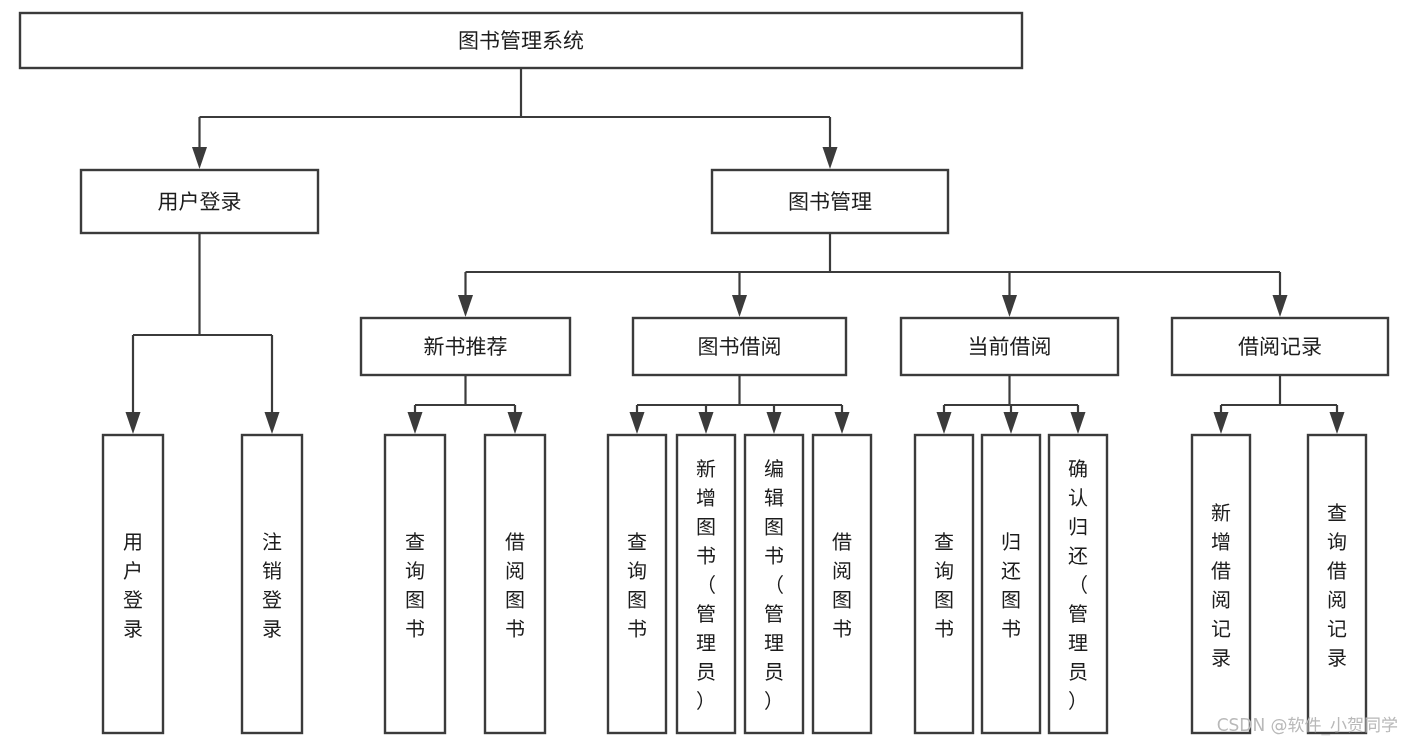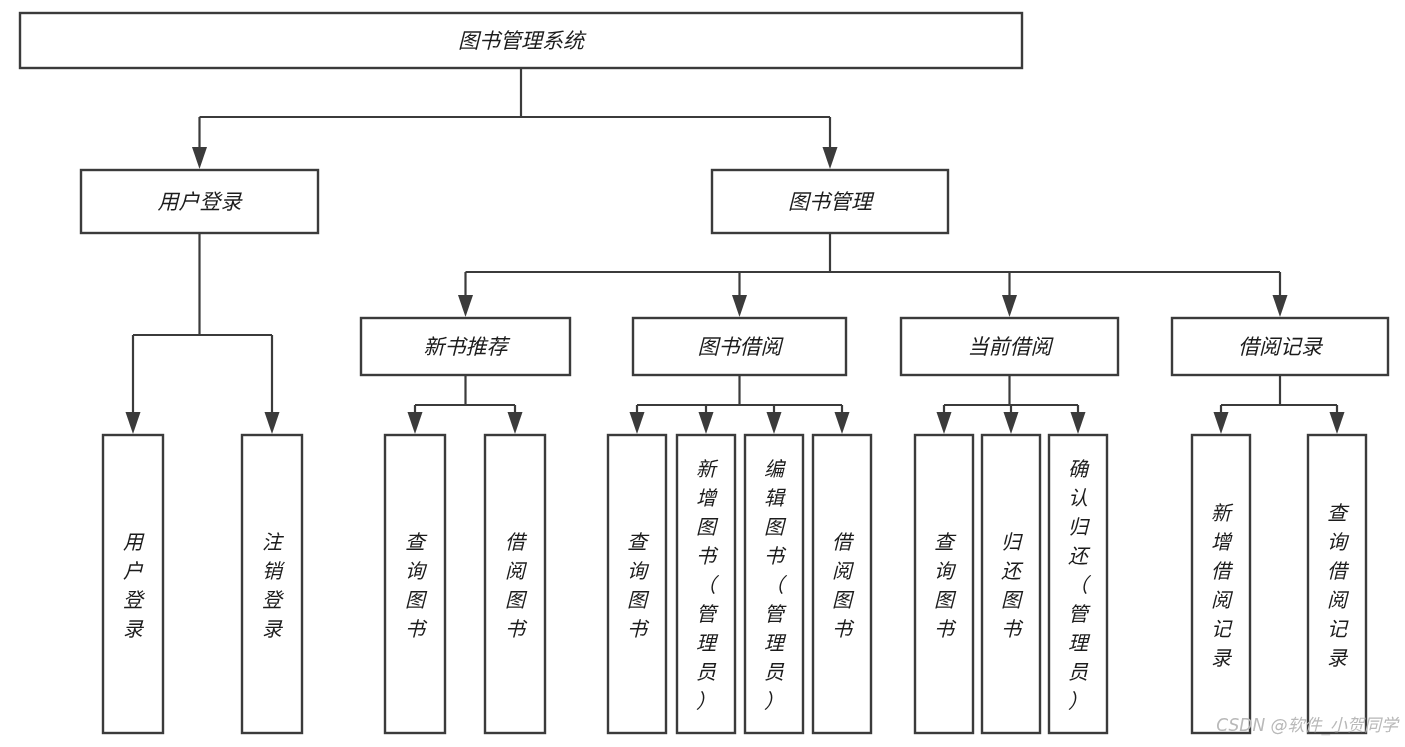--- a/index.html
+++ b/index.html
@@ -12,21 +12,20 @@
     width: 1405px;
     height: 747px;
     overflow: hidden;
     font-family: "DejaVu Sans", "Liberation Sans", sans-serif;
   }
   #diagram-root {
     position: relative;
     width: 1405px;
     height: 747px;
     background: #ffffff;
-    font-style: italic;
   }
   svg#diagram-svg {
     position: absolute;
     left: 0;
     top: 0;
     width: 1405px;
     height: 747px;
     display: block;
   }
   .node-rect {

